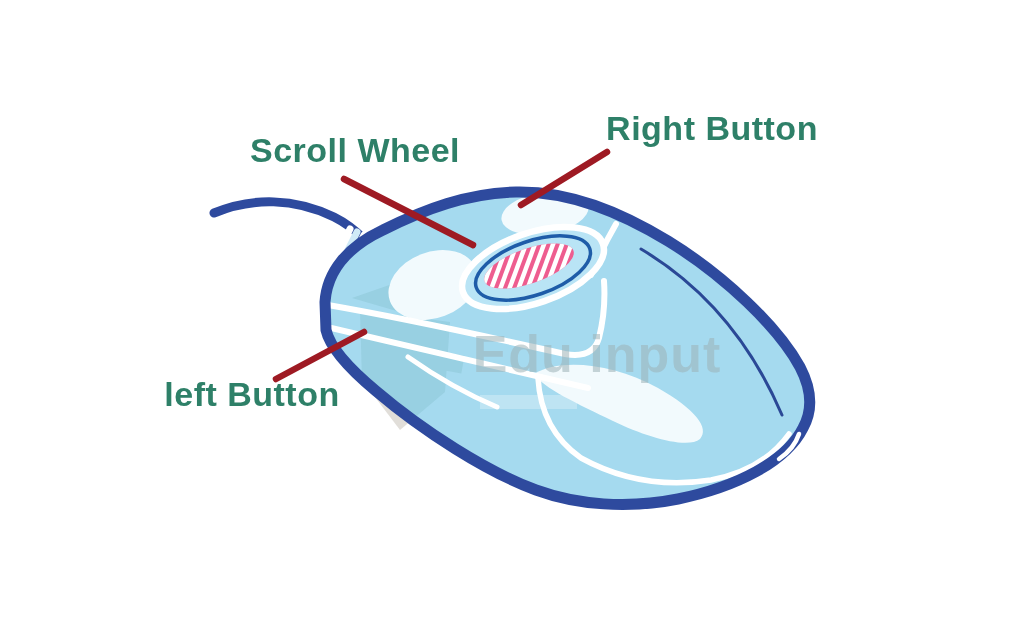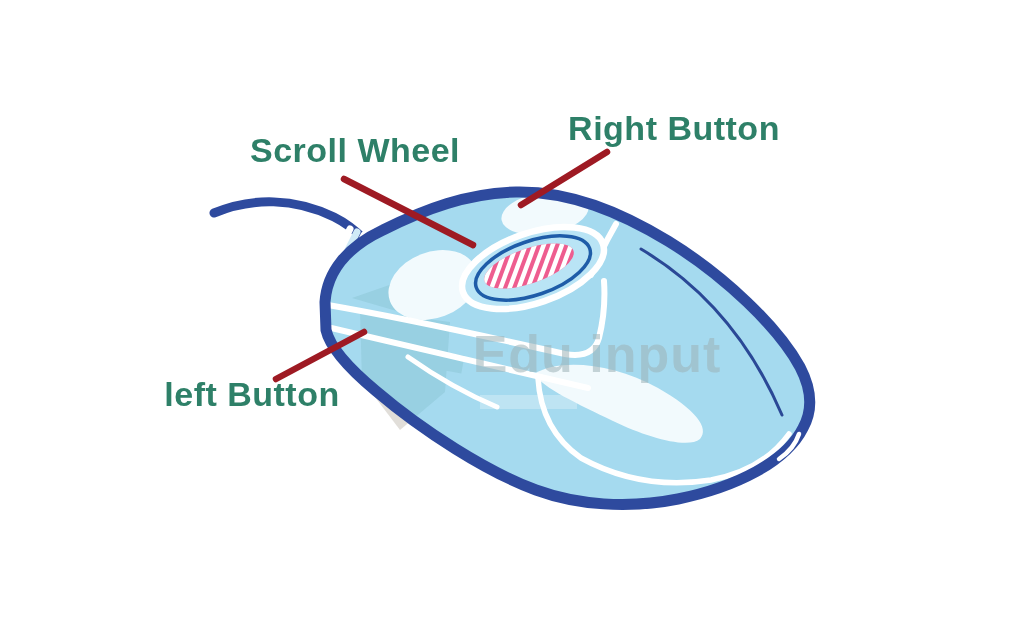--- a/index.html
+++ b/index.html
@@ -15,21 +15,21 @@
     position:absolute;
     transform:translateX(-50%);
     font-weight:700;
     font-size:34px;
     line-height:1.1;
     color:#2e8068;
     white-space:nowrap;
     letter-spacing:0.5px;
   }
   .lbl-scroll{left:341px;top:132px;margin-left:14px;}
-  .lbl-right{left:674px;top:110px;}
+  .lbl-right{left:712px;top:110px;}
   .lbl-left{left:252px;top:376px;text-align:right;}
 </style>
 </head>
 <body>
 
 <div class="stage">
 
   <svg width="1024" height="630" viewBox="0 0 1024 630" xmlns="http://www.w3.org/2000/svg">
     <defs>
       <clipPath id="bodyClip">

